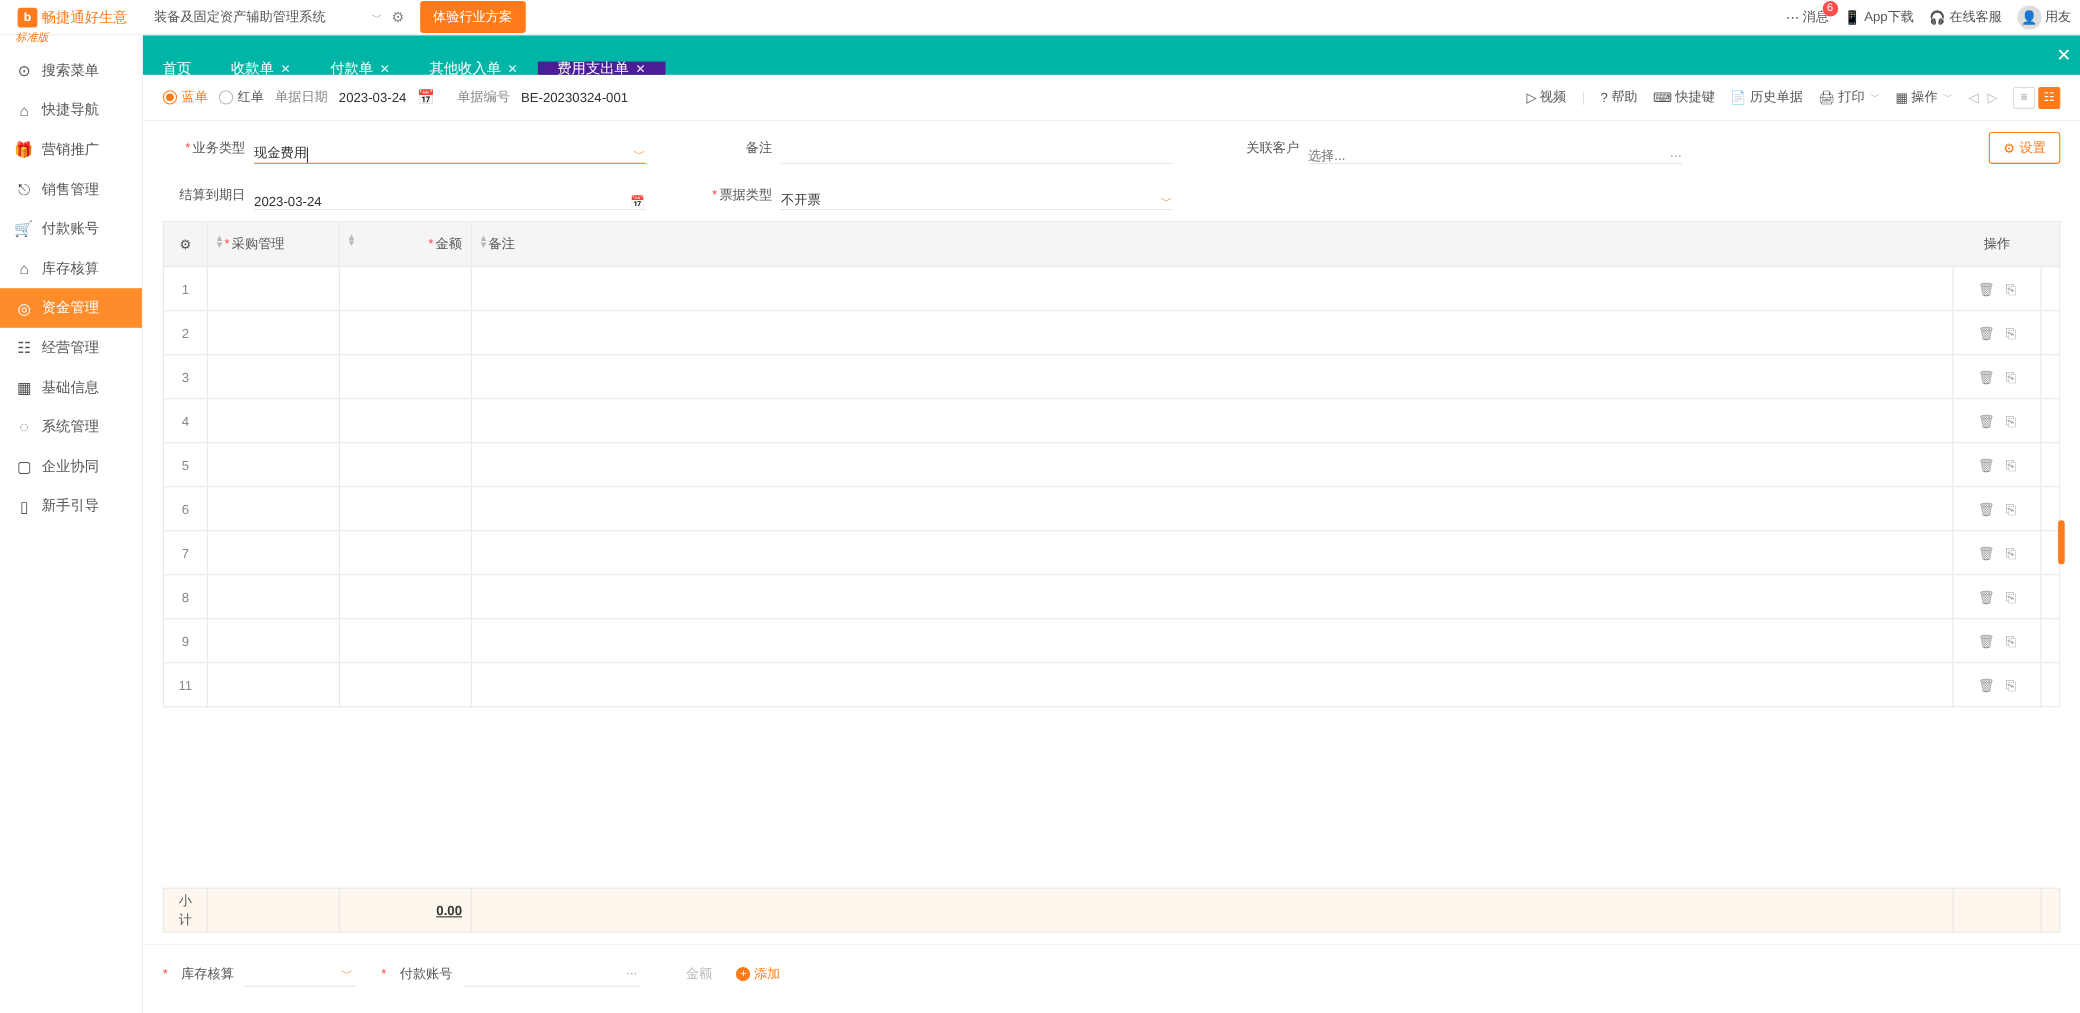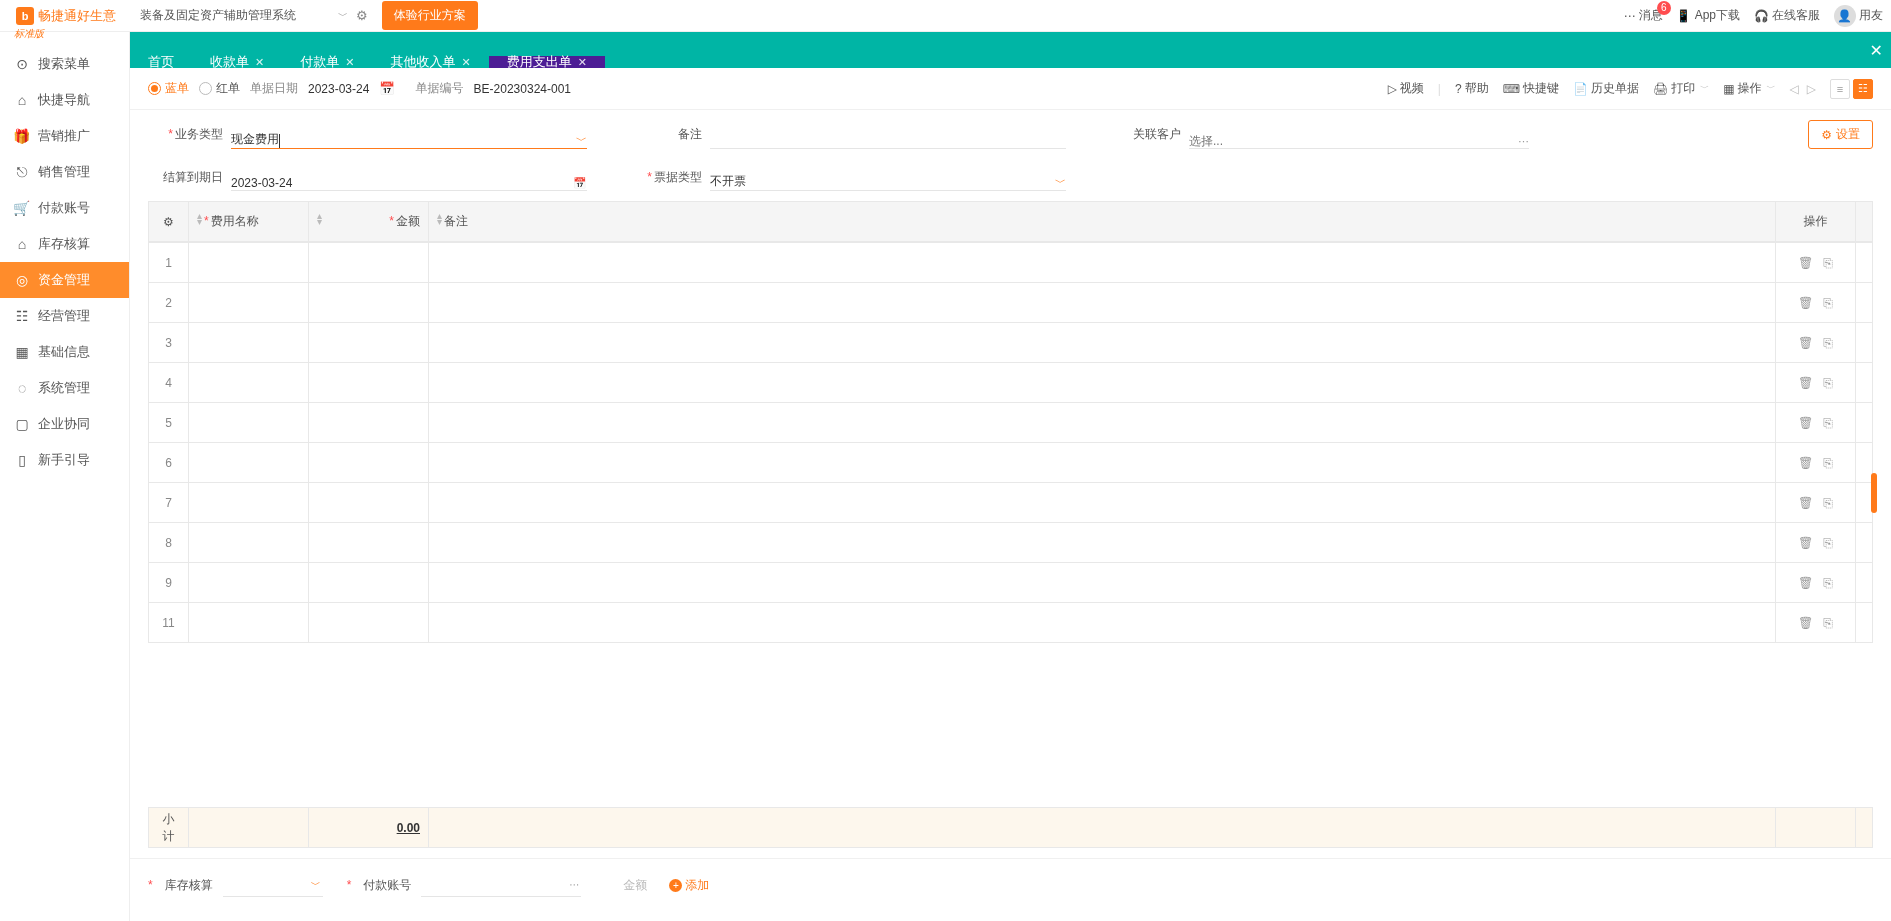--- a/index.html
+++ b/index.html
@@ -320,21 +320,21 @@
           <span class="suffix-icon">﹀</span>
         </div>
       </div>
     </div>
 
     <div class="table-wrap" style="position:relative">
       <table class="data-table">
         <thead>
           <tr>
             <th class="col-gear center">⚙</th>
-            <th class="col-name"><span class="sort-icon">▴<br>▾</span><span class="req-star">*</span><span>费用名称</span></th>
+            <th class="col-name"><span class="sort-icon">▴<br>▾</span><span class="req-star">*</span><span>采购管理</span></th>
             <th class="col-amt right"><span class="sort-icon" style="float:left">▴<br>▾</span><span class="req-star">*</span><span>金额</span></th>
             <th class="col-remark"><span class="sort-icon">▴<br>▾</span><span>备注</span></th>
             <th class="col-ops center">操作</th>
             <th class="right-edge"></th>
           </tr>
         </thead>
       </table>
       <div class="tbody-scroll">
         <table class="data-table">
           <tbody id="table-body">

